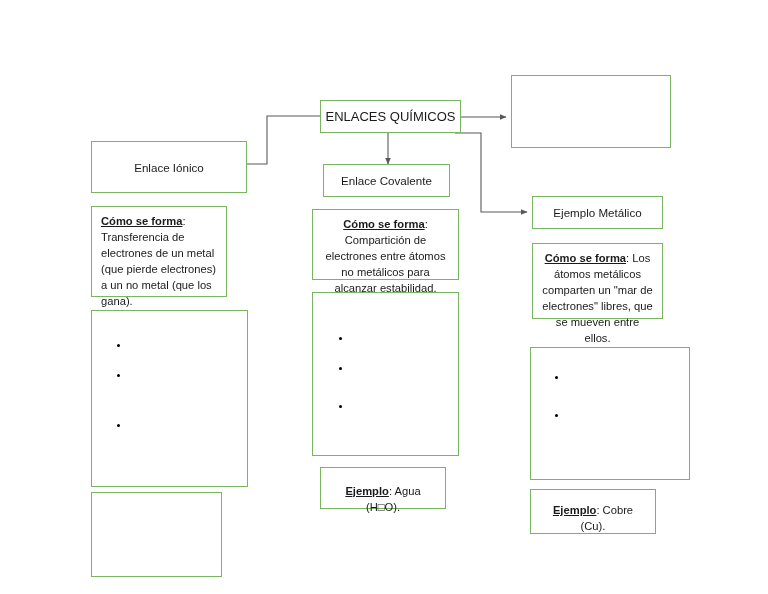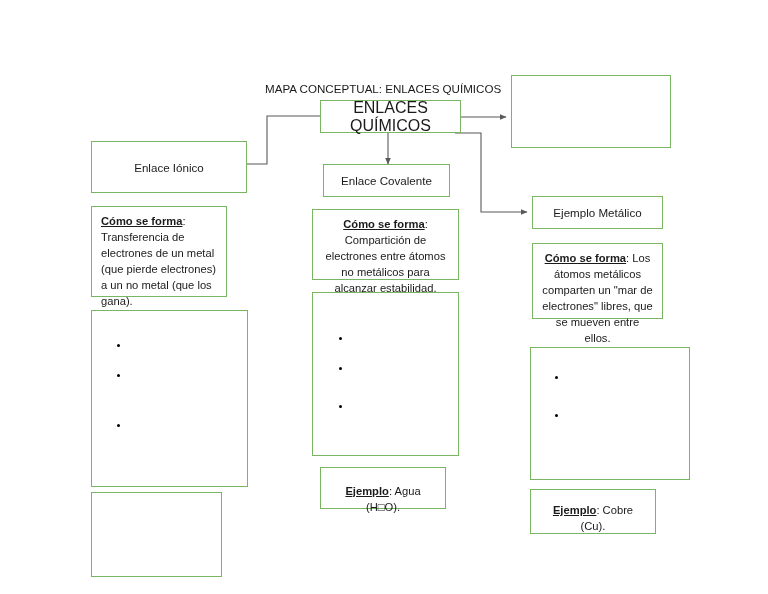--- a/index.html
+++ b/index.html
@@ -35,21 +35,21 @@
     display: flex;
     align-items: center;
     justify-content: center;
   }
   .node .label {
     font-size: 11.6px;
     text-align: center;
     color: #1a1a1a;
   }
   .node-main .label {
-    font-size: 16px;
+    font-size: 13px;
   }
   
   .desc-left .box-inner {
     text-align: left;
   }
   .desc-center .box-inner {
     text-align: center;
   }
   .lead {
     font-weight: bold;
@@ -94,21 +94,20 @@
     width: 768px;
     height: 594px;
     pointer-events: none;
   }
 </style>
 </head>
 <body>
 
 <div id="canvas">
 
-  <div class="title" style="left:265px; top:82px;">MAPA CONCEPTUAL: ENLACES QUÍMICOS</div>
 
   <svg class="connectors" viewBox="0 0 768 594" xmlns="http://www.w3.org/2000/svg">
     <defs>
       <marker id="arrowhead" markerWidth="7" markerHeight="6" refX="6.5" refY="3" orient="auto" markerUnits="userSpaceOnUse">
         <path d="M0,0 L7,3 L0,6 z" fill="#595959"></path>
       </marker>
     </defs>
 
     <path d="M320,116 L267,116 L267,164 L227,164" fill="none" stroke="#595959" stroke-width="1.1" marker-end="url(#arrowhead)"></path>
 

